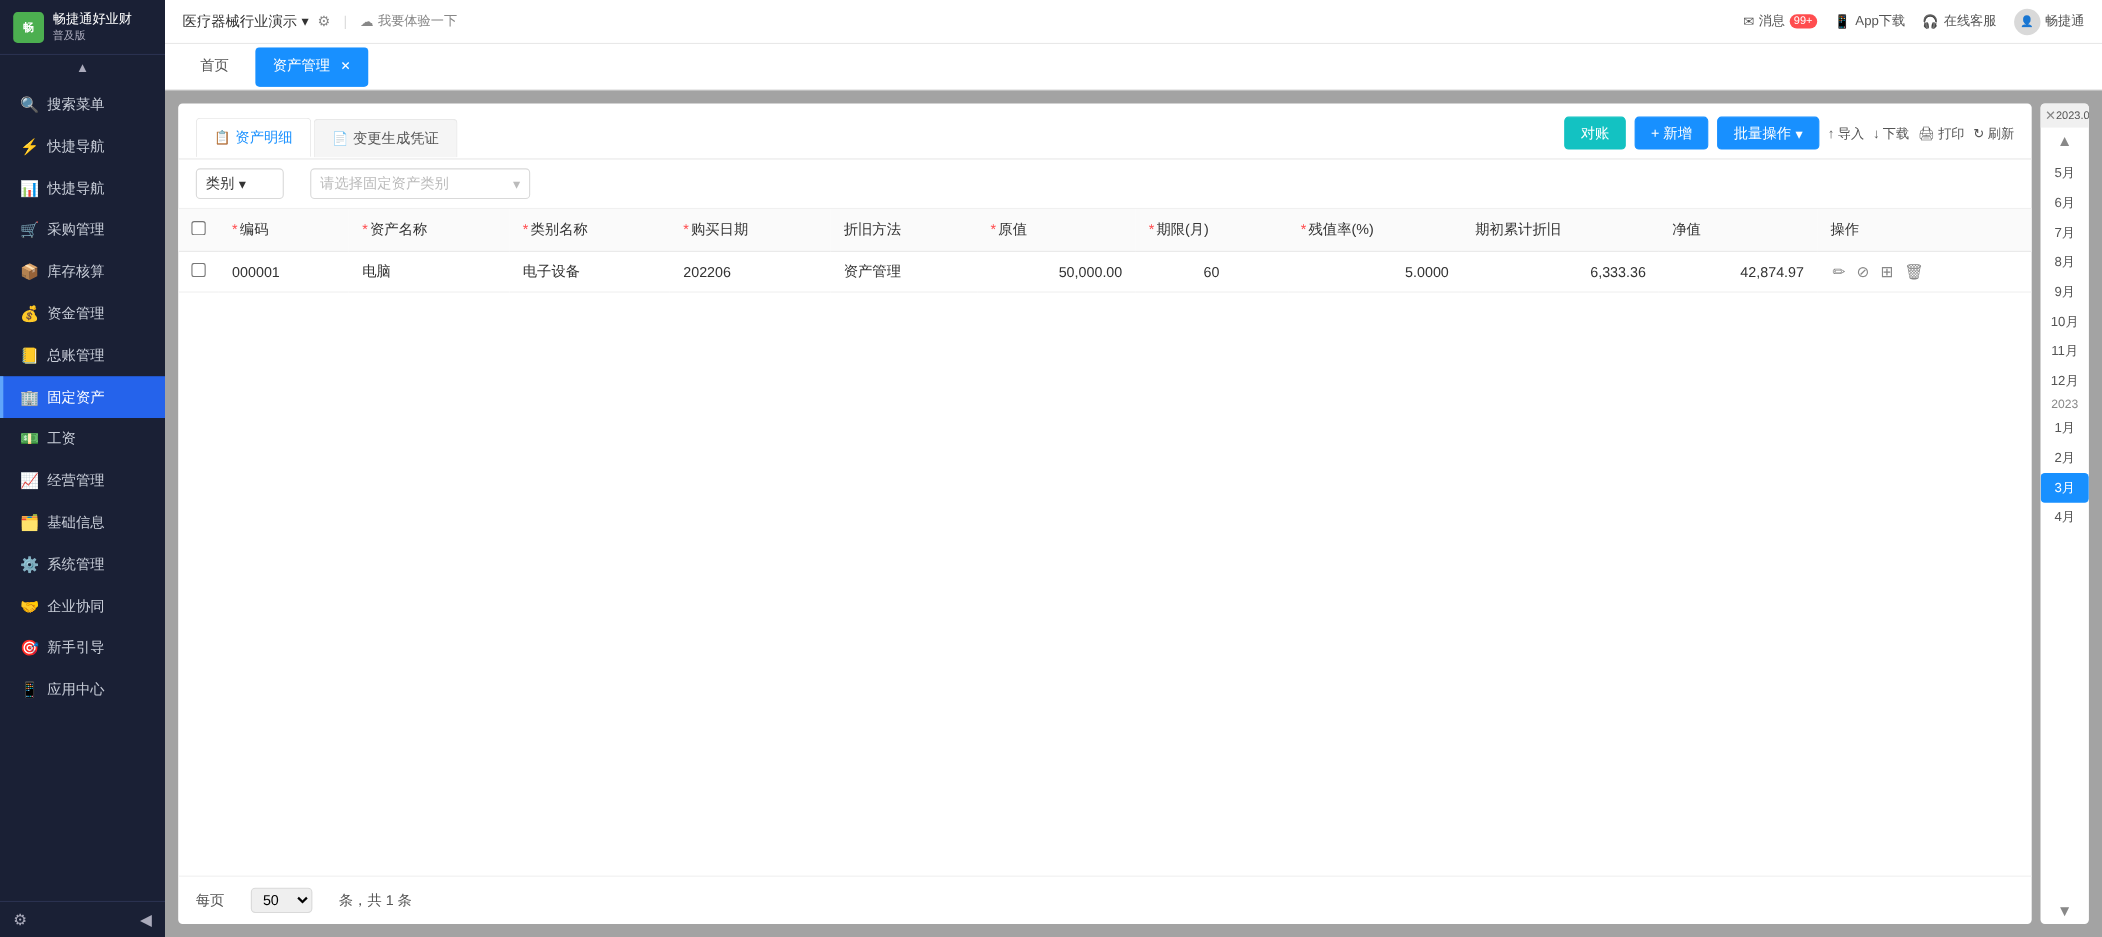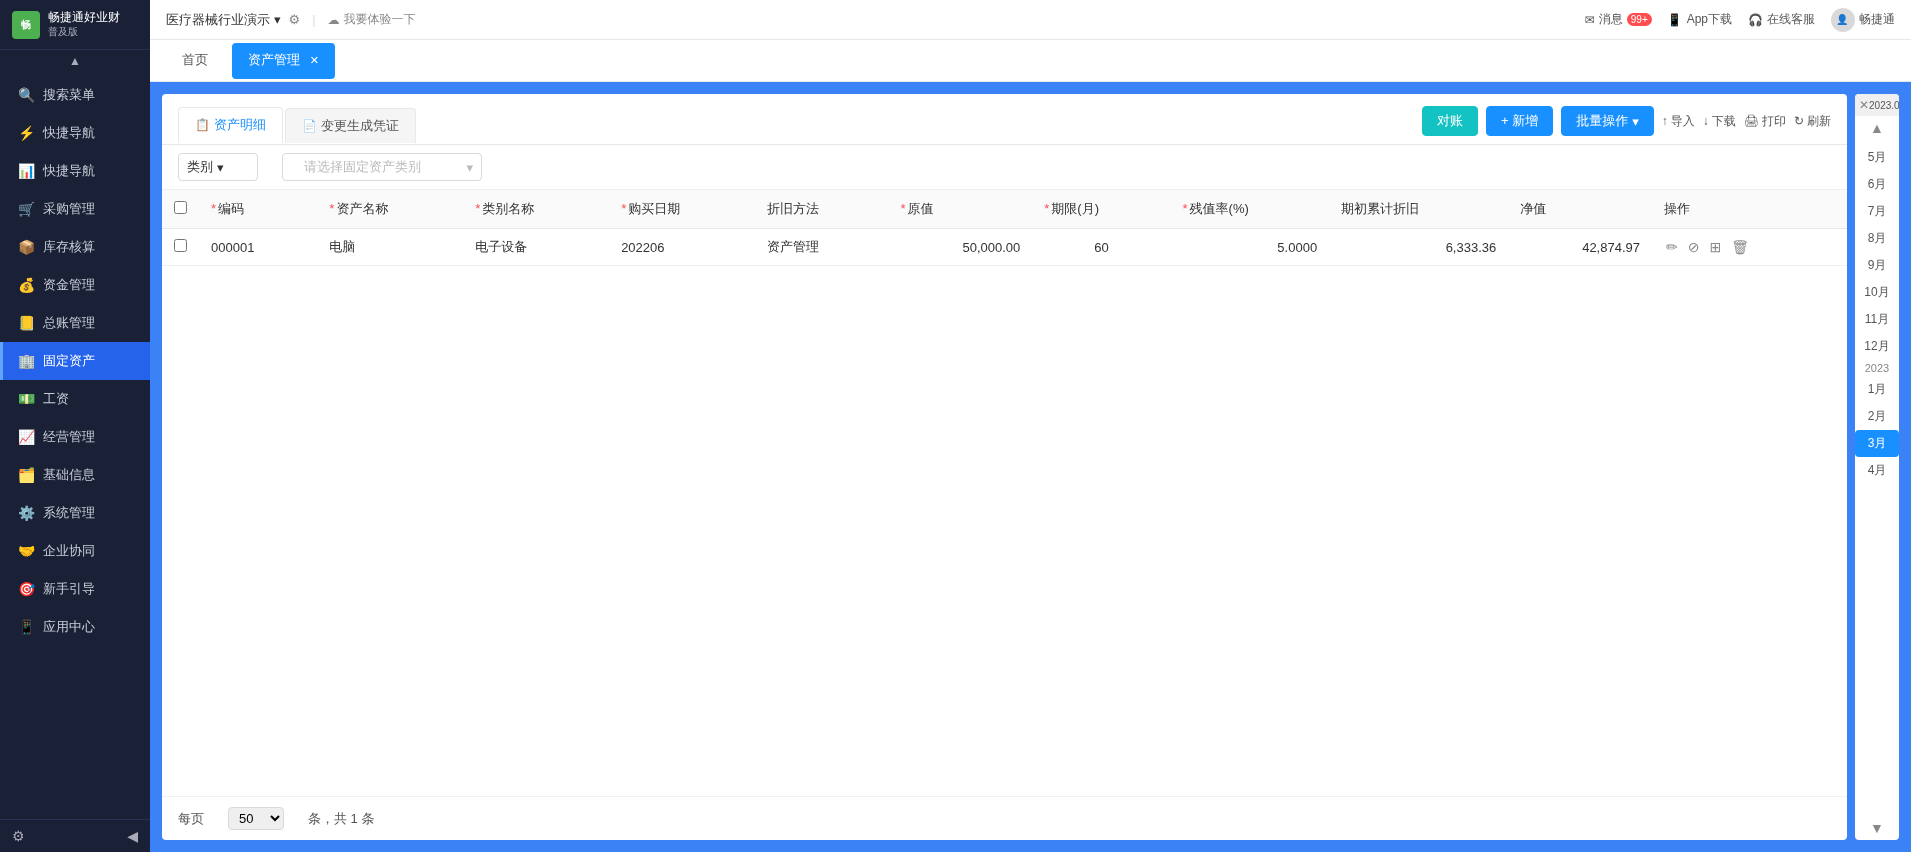--- a/index.html
+++ b/index.html
@@ -68,21 +68,21 @@
     }
     .sidebar-footer-icon { cursor: pointer; font-size: 14px; }
 
     
     .main {
       flex: 1;
       display: flex;
       flex-direction: column;
       height: 100%;
       overflow: hidden;
-      background: #3b82f6;
+      background: #a3a3a3;
     }
 
     
     .topbar {
       background: #fff;
       height: 40px;
       display: flex;
       align-items: center;
       padding: 0 16px;
       border-bottom: 1px solid #e8e8e8;
@@ -545,21 +545,21 @@
           </button>
         </div>
       </div>
 
       <div class="filter-row">
         <div class="filter-select">
           <span>类别</span>
           <span>▾</span>
         </div>
         <div class="filter-input-wrap">
-          <span style="color:#bbb;margin-left:13px;">请选择固定资产类别</span>
+          <span style="color:#bbb;">请选择固定资产类别</span>
           <span class="chevron">▾</span>
         </div>
       </div>
 
       <div class="table-wrap">
         <table>
           <thead>
             <tr>
               <th class="checkbox-cell">
                 <input type="checkbox" style="">

